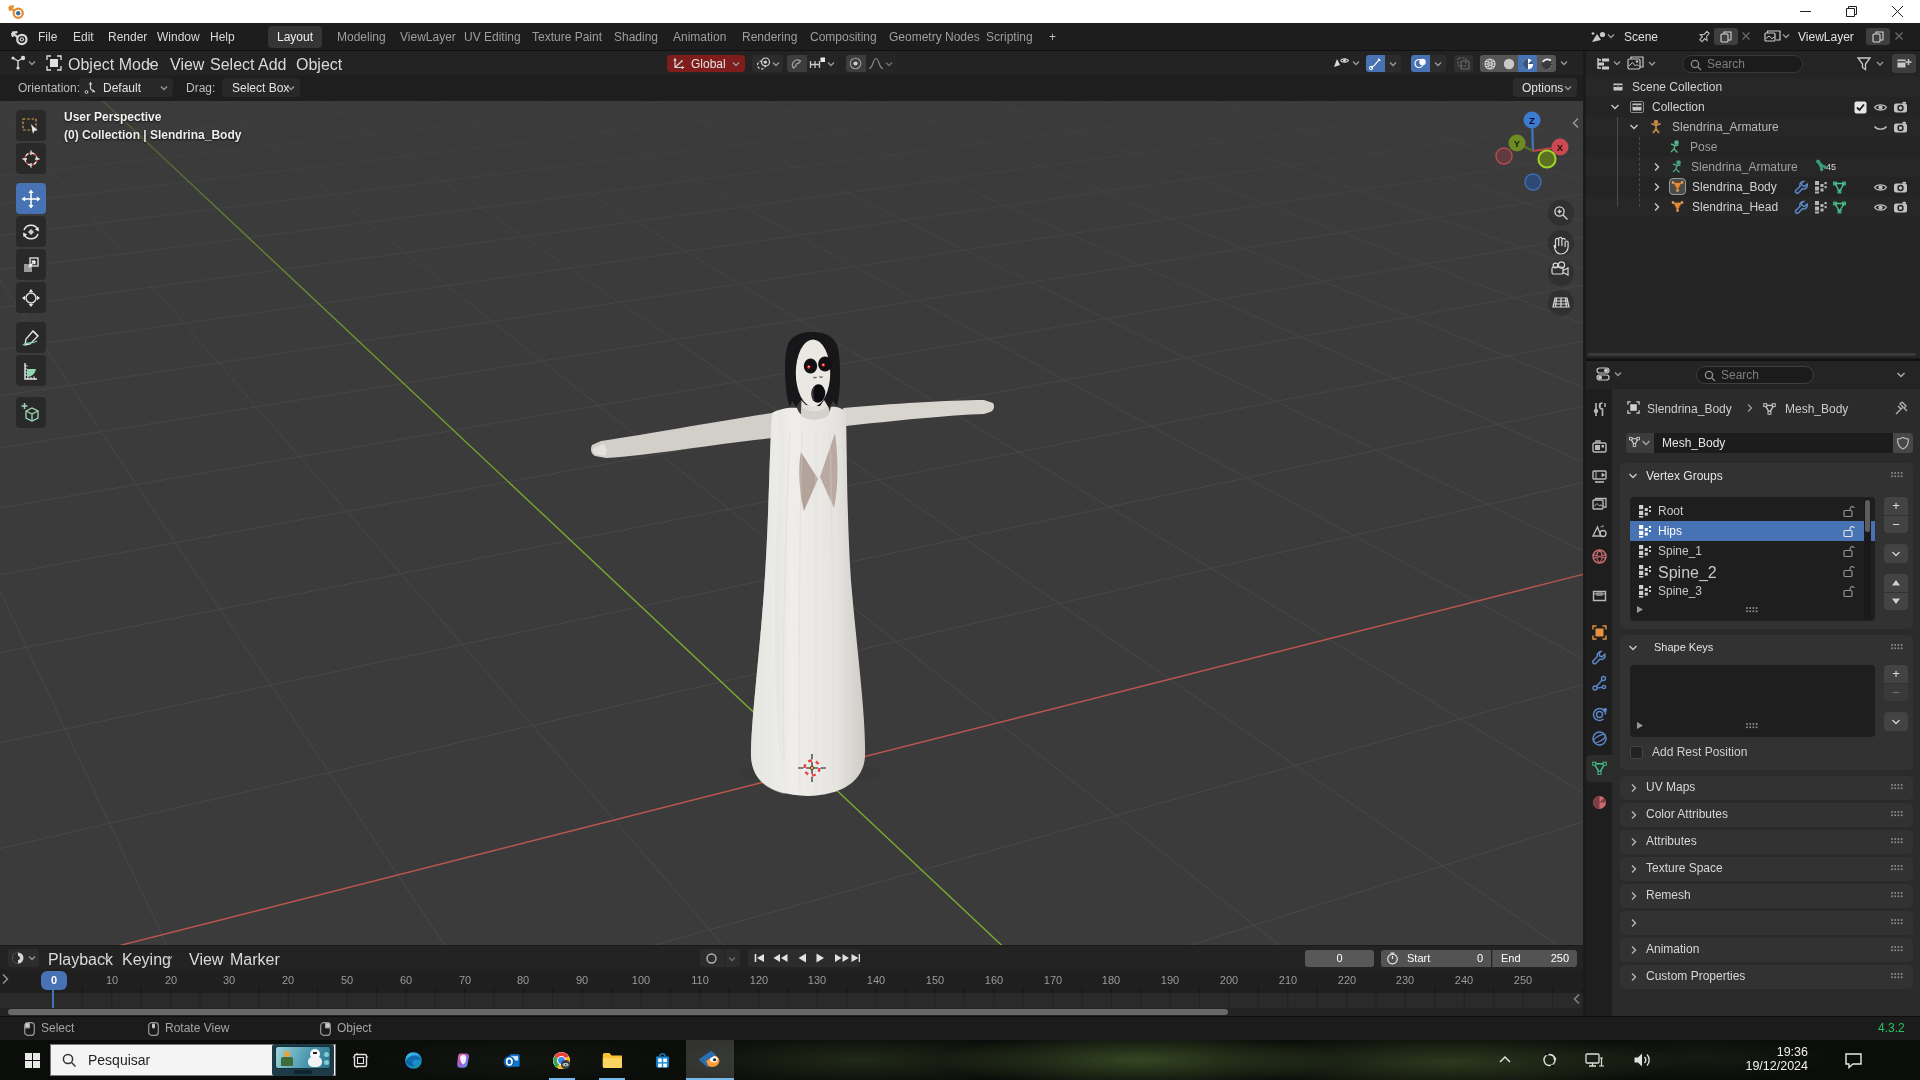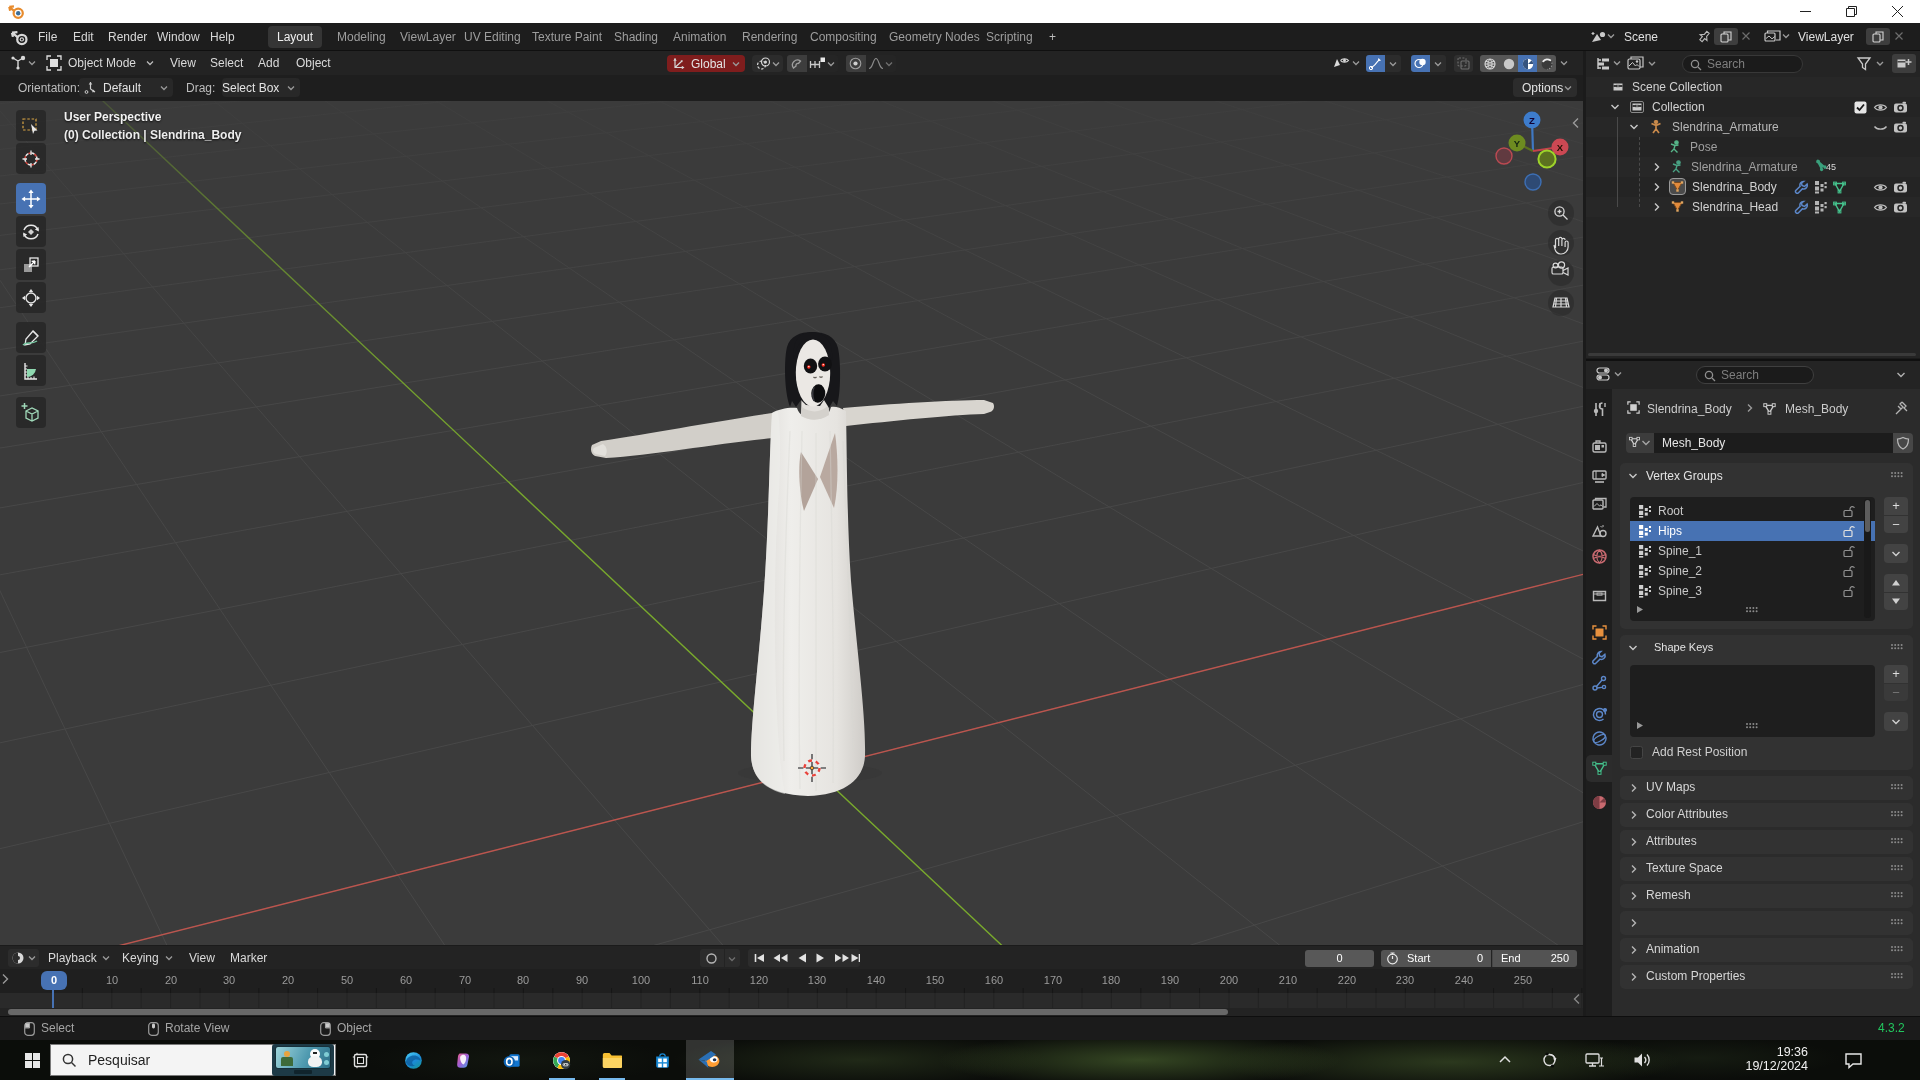--- a/index.html
+++ b/index.html
@@ -9,21 +9,21 @@
 #titletext{left:33px;top:4.5px;white-space:nowrap;color:#101010;letter-spacing:-0.11px}
 .winbtn{top:0;height:23px;width:46px;display:flex;align-items:center;justify-content:center}
 
 #topbar{left:0;top:23px;width:1920px;height:28px;background:#1d1d1d;border-bottom:1px solid #101010}
 .menu{position:absolute;top:7px;font-size:12px;color:#d8d8d8}
 .wstab{position:absolute;top:3px;height:22px;line-height:22px;padding:0 9px;font-size:12px;color:#9e9e9e;border-radius:4px}
 .wstab.active{background:#353535;color:#f0f0f0}
 
 #vphead{left:0;top:51px;width:1583px;height:24px;background:#232323}
 #toolsettings{left:0;top:75px;width:1583px;height:26px;background:#1e1e1e}
-.hmenu{position:absolute;top:5px;font-size:12px;color:#dadada}
+.hmenu{position:absolute;top:5px;font-size:16px;color:#dadada}
 .dd{position:absolute;display:flex;align-items:center;border-radius:4px;font-size:12px;color:#e3e3e3}
 
 #viewport{left:0;top:101px;width:1583px;height:844px;background:#3b3b3b;overflow:hidden}
 .tbtn{position:absolute;left:16px;width:30px;height:31px;background:rgba(40,40,40,.92);border-radius:4px;display:flex;align-items:center;justify-content:center}
 .tbtn.active{background:#4772b3}
 .ovtext{position:absolute;font-size:12px;color:#e8e8e8;text-shadow:0 1px 2px rgba(0,0,0,.8);white-space:nowrap}
 
 #timeline{left:0;top:946px;width:1583px;height:70px;background:#232323}
 #tlruler{position:absolute;left:0;top:23px;width:1583px;height:24px;background:#1f1f1f}
 #tltrack{position:absolute;left:0;top:47px;width:1583px;height:15px;background:#2a2a2a}
@@ -284,21 +284,21 @@
           <path d="M11 11 l-3 .2 l1.4 -2.6 Z" fill="#ccc"></path>
           <circle cx="2.5" cy="11" r="1.4" fill="none" stroke="#ccc"></circle>
         </svg>
   <span style="margin-left:6px">Default</span>
   <svg style="position:absolute;right:5px" width="8" height="6">
           <path d="M1 1.5 L4 4.5 L7 1.5" stroke="#9a9a9a" stroke-width="1.3" fill="none"></path>
         </svg>
  </div>
  <div class="abs" style="left:186px;top:6px;font-size:12px;color:#bdbdbd">Drag:</div>
  <div class="dd" style="left:222px;top:3px;width:78px;height:19px;background:#282828">
-  <span style="margin-left:0">Select Box</span>
+  <span style="margin-left:10px">Select Box</span>
   <svg style="position:absolute;right:5px" width="8" height="6">
           <path d="M1 1.5 L4 4.5 L7 1.5" stroke="#9a9a9a" stroke-width="1.3" fill="none"></path>
         </svg>
  </div>
  <div class="dd" style="left:1513px;top:3px;width:64px;height:19px;background:#2c2c2c">
   <span style="margin-left:9px">Options</span>
   <svg style="position:absolute;right:5px" width="8" height="6">
           <path d="M1 1.5 L4 4.5 L7 1.5" stroke="#9a9a9a" stroke-width="1.3" fill="none"></path>
         </svg>
  </div>
@@ -991,21 +991,21 @@
         <g fill="#cfcfcf">
           <rect x="1" y="1" width="4.2" height="4.2"></rect>
           <rect x="1" y="6.8" width="4.2" height="4.2"></rect>
           <rect x="6.8" y="4" width="3" height="3"></rect>
           <rect x="6.8" y="8.6" width="3" height="3"></rect>
           <rect x="11" y="2" width="2" height="2"></rect>
           <rect x="11" y="6" width="2" height="2"></rect>
           <rect x="1" y="12" width="4.2" height="1.6"></rect>
         </g>
       </svg>
-      <div class="abs" style="left:72px;top:203px;font-size:12px;color:#c8c8c8">Spine_2</div>
+      <div class="abs" style="left:72px;top:203px;font-size:16px;color:#c8c8c8">Spine_2</div>
       <svg class="abs" style="left:256px;top:204px" width="13" height="13" viewBox="0 0 13 13">
         <rect x="2" y="5.5" width="8" height="6" rx="1" fill="none" stroke="#8f8f8f" stroke-width="1.2"></rect>
         <path d="M8 5.5 V3.8 a2.4 2.4 0 0 1 4.5 -1" fill="none" stroke="#8f8f8f" stroke-width="1.2"></path>
       </svg>
       <svg class="abs" style="left:52px;top:223px" width="14" height="14" viewBox="0 0 14 14">
         <g fill="#cfcfcf">
           <rect x="1" y="1" width="4.2" height="4.2"></rect>
           <rect x="1" y="6.8" width="4.2" height="4.2"></rect>
           <rect x="6.8" y="4" width="3" height="3"></rect>
           <rect x="6.8" y="8.6" width="3" height="3"></rect>

